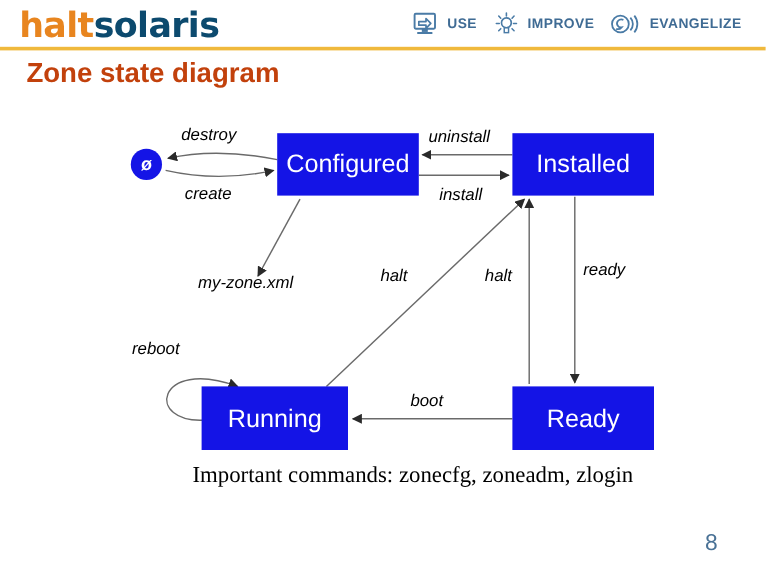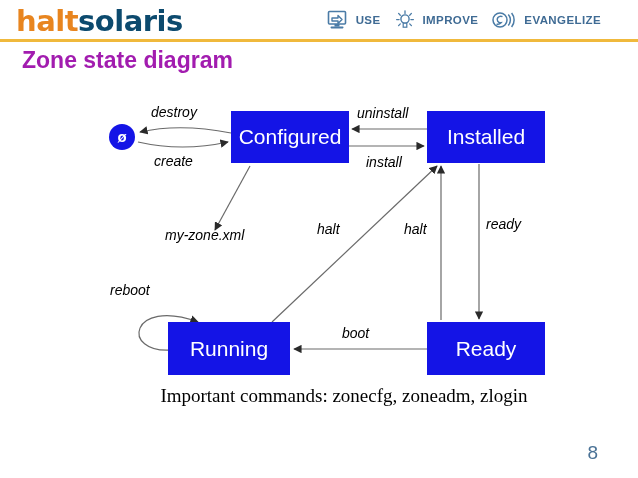--- a/index.html
+++ b/index.html
@@ -29,21 +29,21 @@
     font-weight: bold;
     letter-spacing: -0.5px;
     font-family: "DejaVu Sans", sans-serif;
     white-space: nowrap;
   }
   #logo .part-open { color: #e8851f; }
   #logo .part-solaris { color: #0c4a6e; }
 
   #header-nav {
     position: absolute;
-    right: 31px; top: 10px;
+    right: 14px; top: 10px;
     display: flex;
     align-items: center;
     gap: 7px;
     color: #3f6b94;
     font-size: 11.5px;
     font-weight: bold;
     letter-spacing: 0.4px;
     font-family: "Liberation Sans", sans-serif;
   }
   #header-nav .nav-label { margin-right: 6px; }
@@ -57,21 +57,21 @@
     width: 638px; height: 3px;
     background: #f0b93c;
   }
 
   
   #page-title {
     position: absolute;
     left: 22px; top: 47px;
     font-size: 23px;
     font-weight: bold;
-    color: #a21caf;
+    color: #c2410c;
     font-family: "Liberation Sans", sans-serif;
     letter-spacing: 0px;
   }
 
   
   #diagram-wrap {
     position: absolute;
     left: 0; top: 82px;
     width: 638px; height: 340px;
   }

